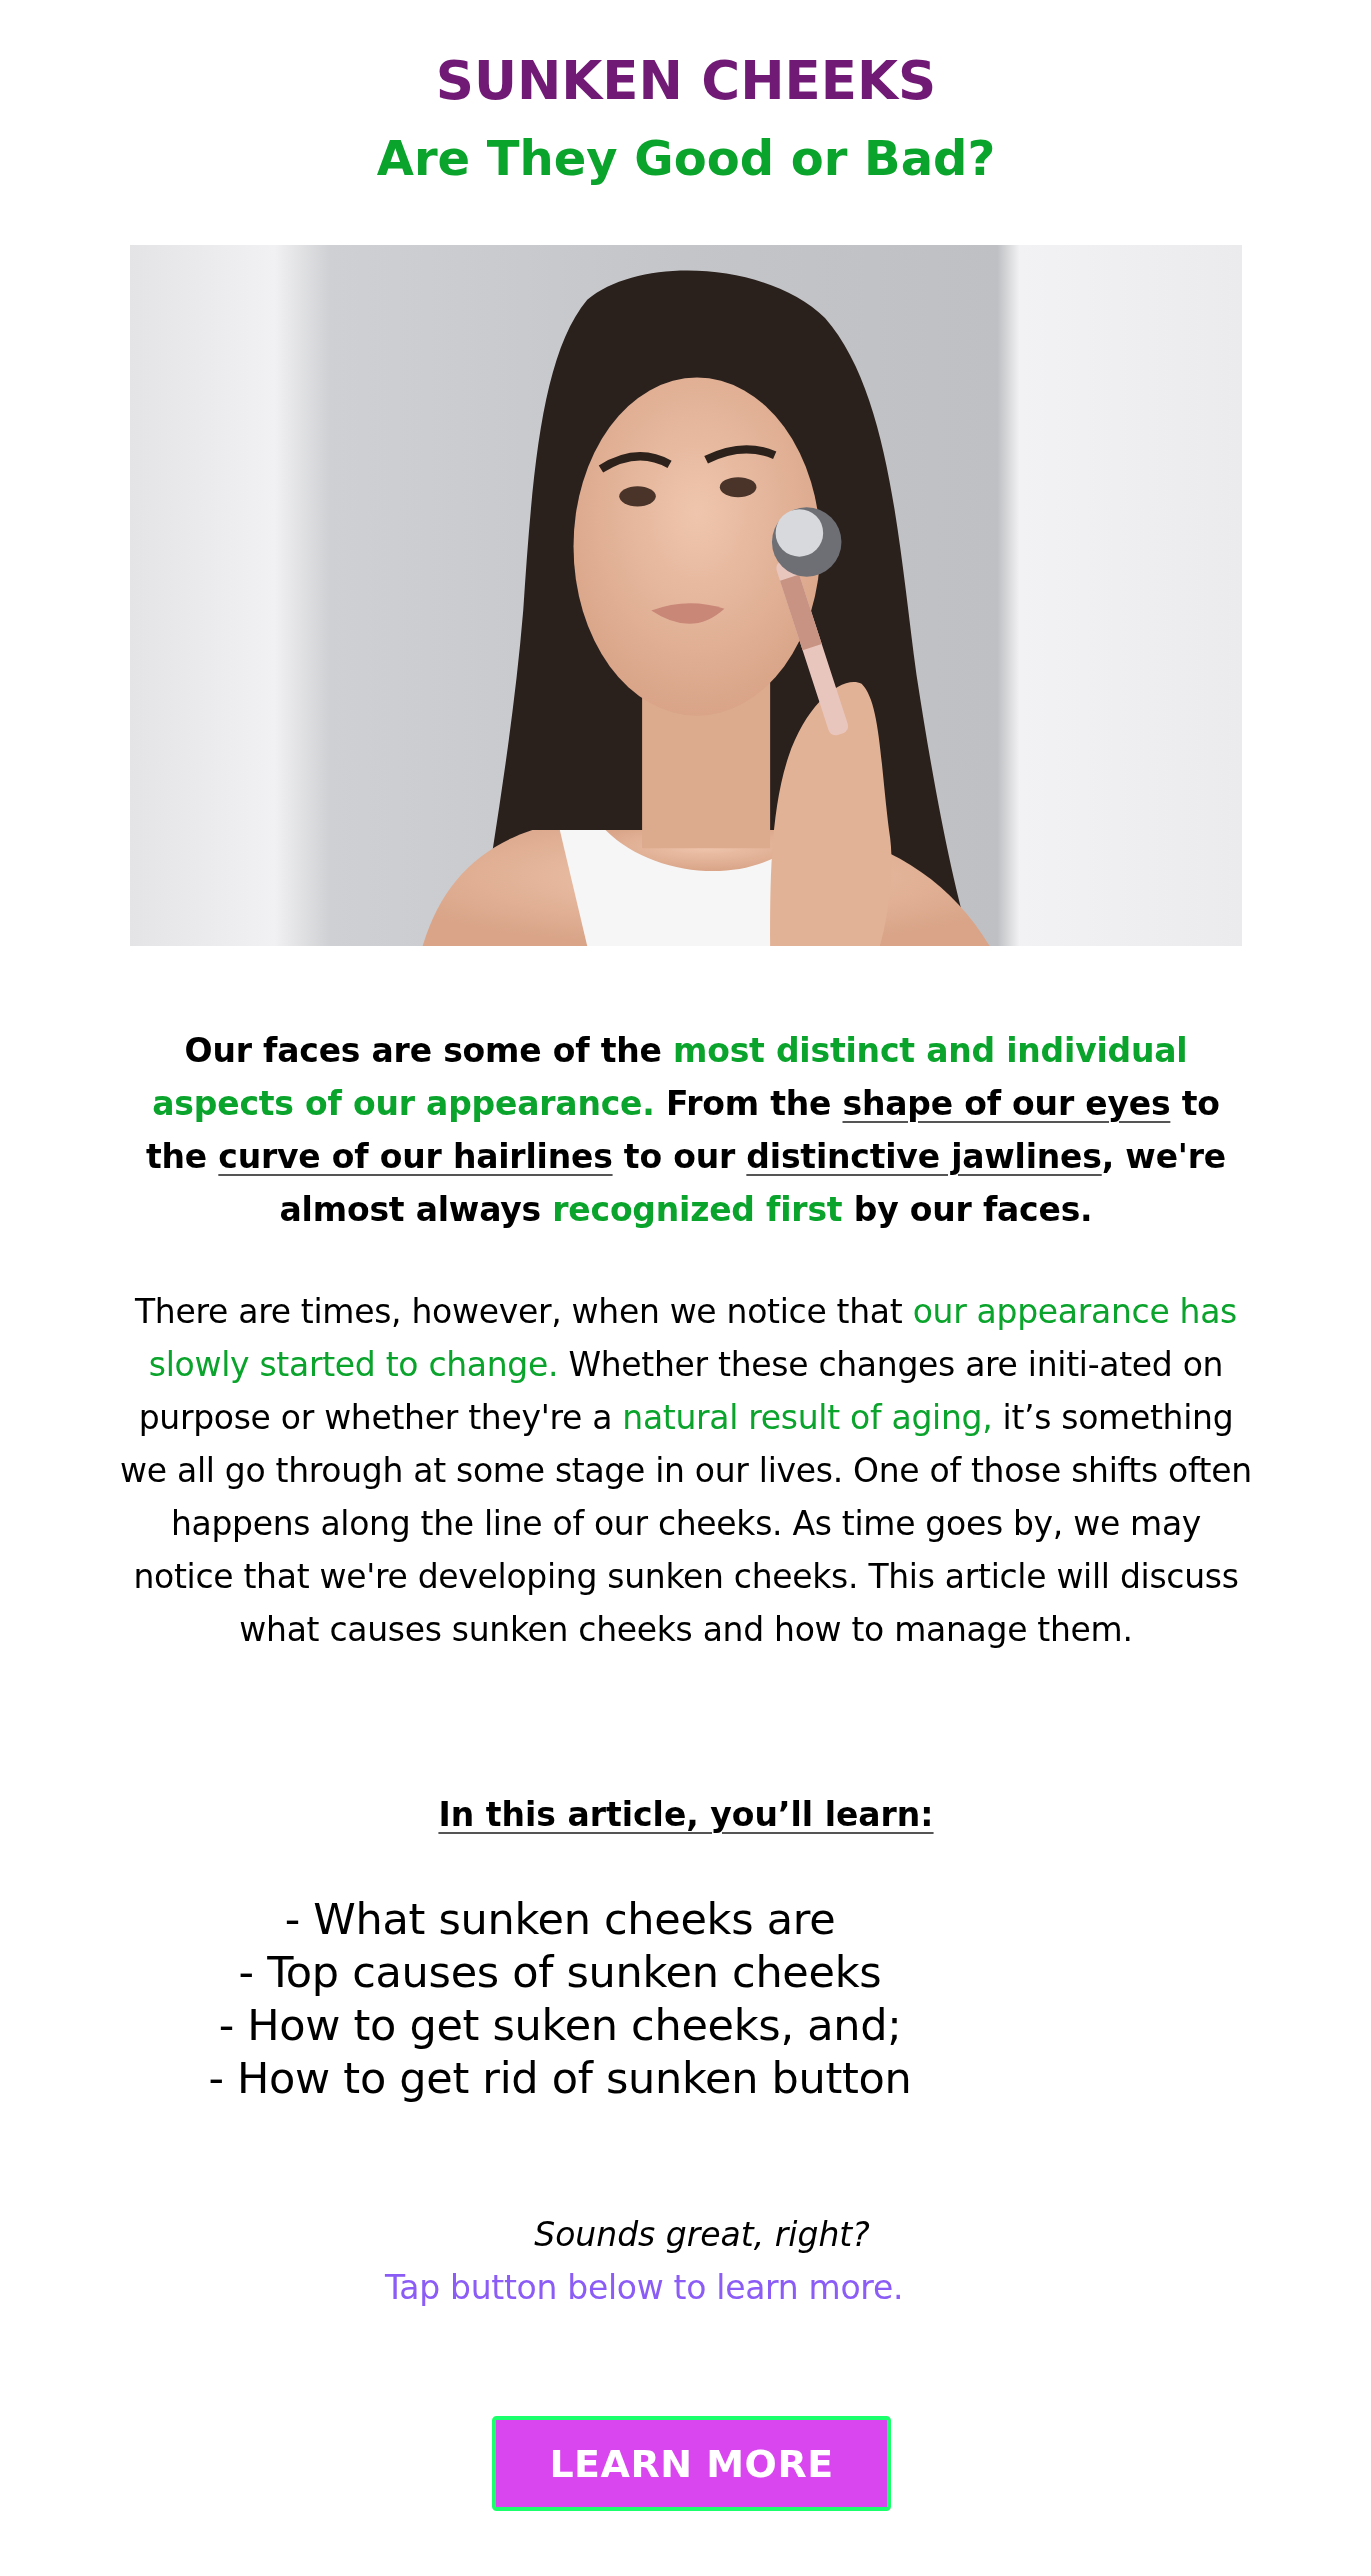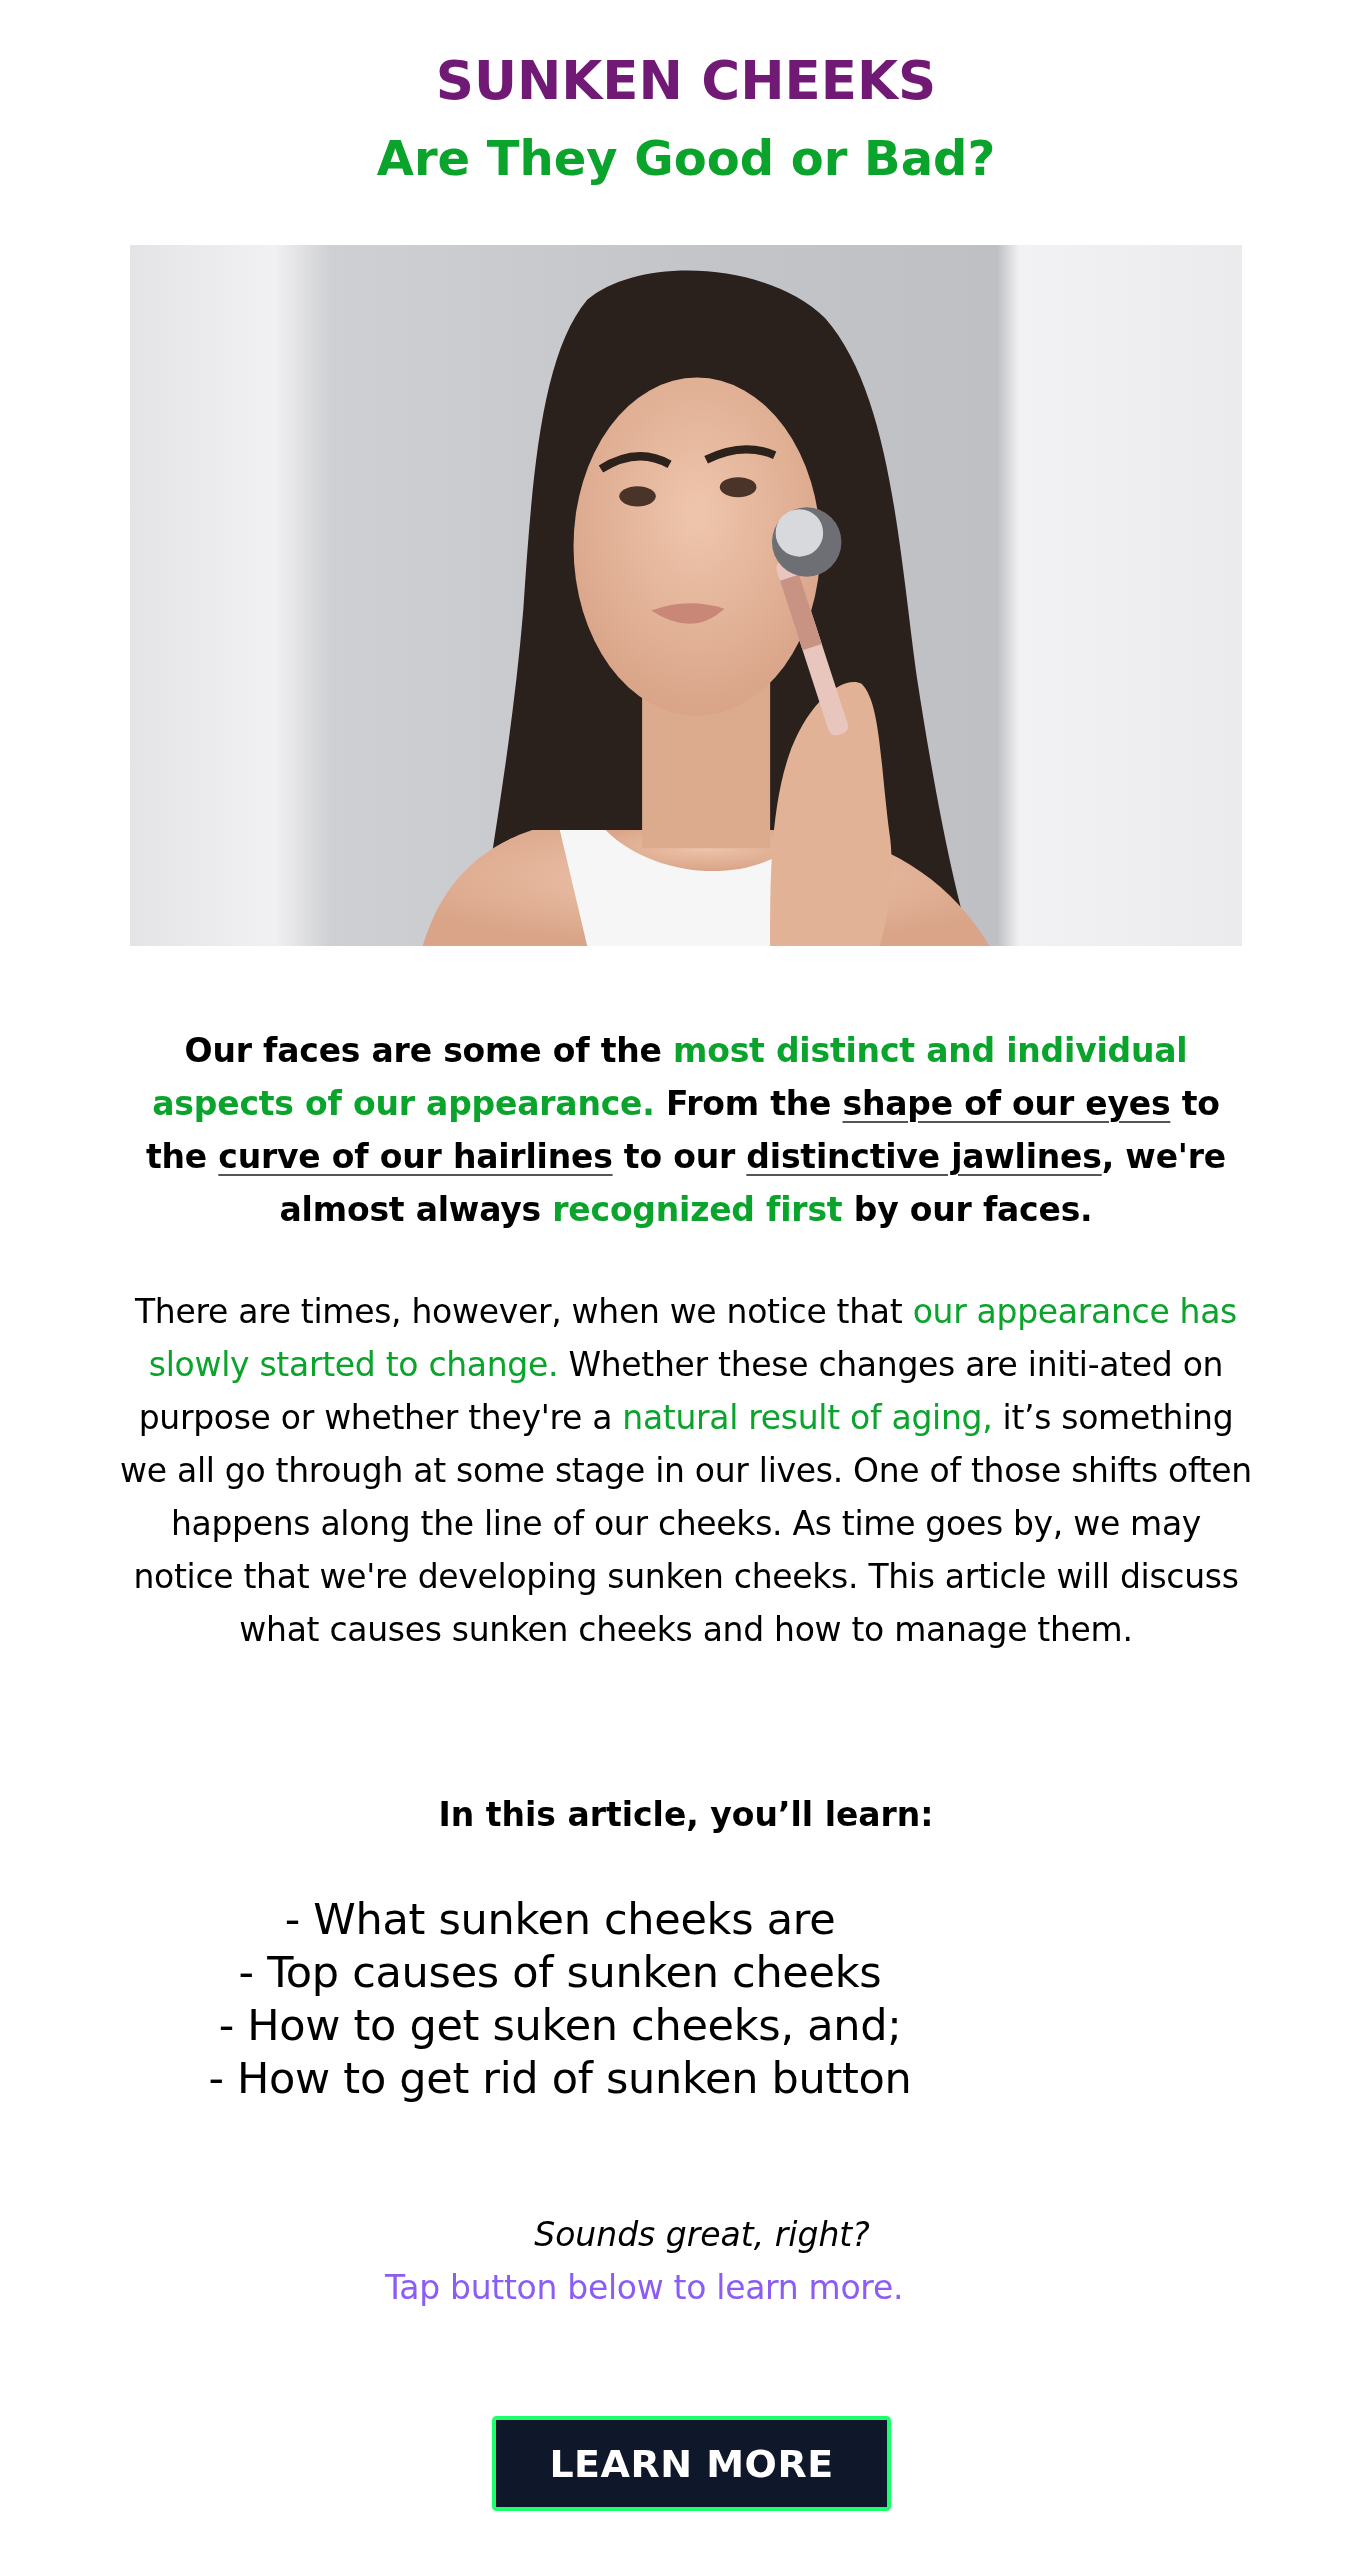--- a/index.html
+++ b/index.html
@@ -27,38 +27,38 @@
     font-size: 33px; line-height: 53px; margin-top: 27px;
   }
   .p1 { top: 997px; font-weight: 600; letter-spacing: -0.2px; }
   .p2 { top: 1258px; font-weight: 400; letter-spacing: -0.3px; }
   .green { color: #0aa32b; }
   .u { text-decoration: underline; text-decoration-thickness: 1.8px; text-underline-offset: 5.5px; text-decoration-color: #555; }
   .learn-heading {
     position: absolute; left: 0; width: 1372px; top: 1788px; text-align: center;
     font-size: 33px; line-height: 53px; font-weight: 600;
   }
-  .learn-heading span { text-decoration-thickness: 1.8px; text-underline-offset: 5.5px; text-decoration-color: #555; }
+  .learn-heading span { text-decoration: underline; text-decoration-thickness: 1.8px; text-underline-offset: 5.5px; text-decoration-color: #555; }
   .learn-list {
     position: absolute; left: 0; width: 1120px; top: 1893px; text-align: center;
     font-size: 43px; line-height: 53px; margin: 0; padding: 0; list-style: none;
     letter-spacing: -0.3px;
   }
   .sounds {
     position: absolute; left: 0; width: 1372px; top: 2208px; text-align: center;
     font-size: 33px; line-height: 53px; font-style: italic; margin-left: 16px;
   }
   .tap {
     position: absolute; left: 0; width: 1288px; top: 2261px; text-align: center;
     font-size: 33px; line-height: 53px; color: #8b5cf6; letter-spacing: -0.3px;
   }
   .cta {
     position: absolute; left: 492px; top: 2416px; width: 399px; height: 95px;
     box-sizing: border-box; border: 4.6px solid #1cff6c; border-radius: 4.6px;
-    background: #0f172a; color: #fff; font-size: 38px; font-weight: 700;
+    background: #d946ef; color: #fff; font-size: 38px; font-weight: 700;
     display: flex; align-items: center; justify-content: center; cursor: pointer;
     letter-spacing: 0.5px;
   }
 </style>
 </head>
 <body>
 
 <div class="title center">SUNKEN CHEEKS</div>
 <div class="subtitle center">Are They Good or Bad?</div>
 

